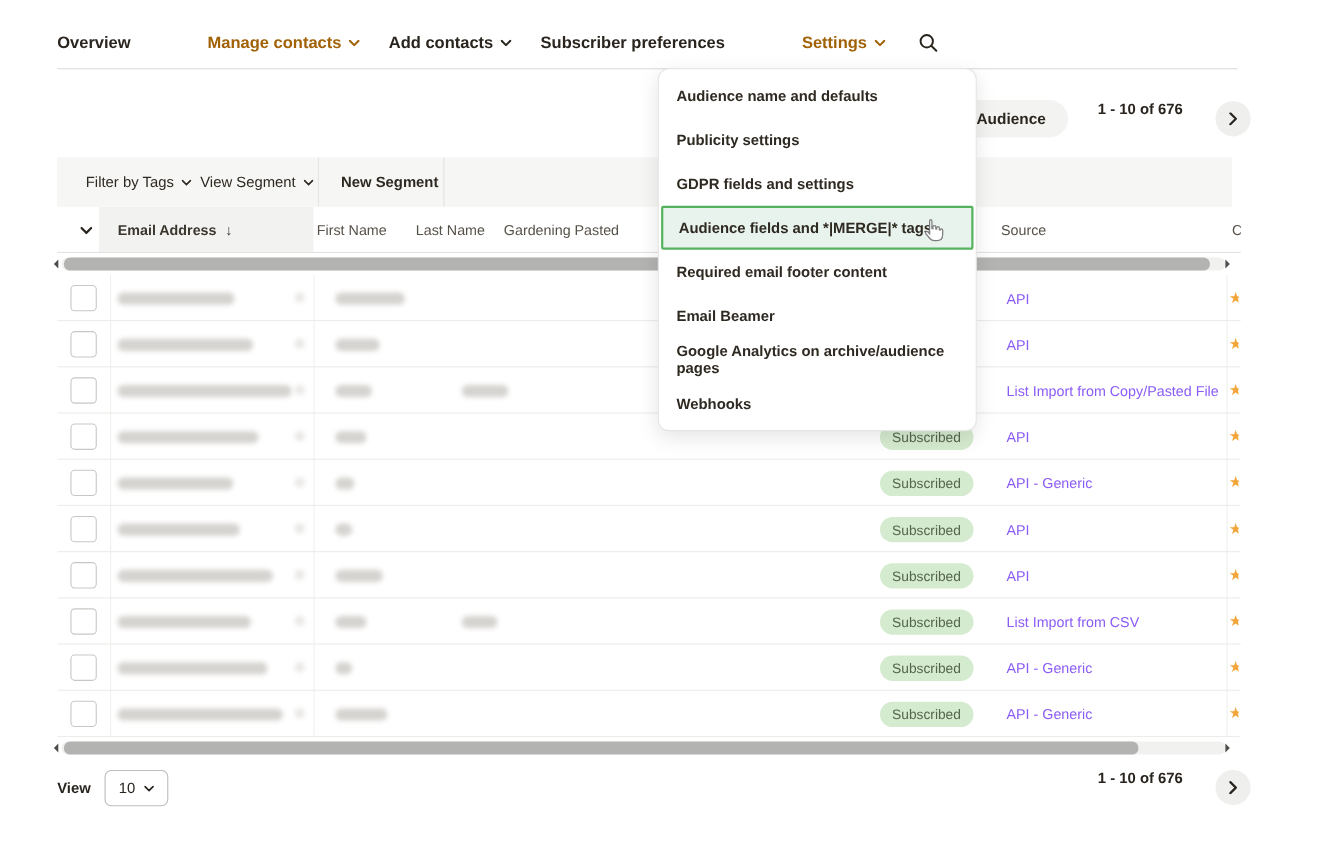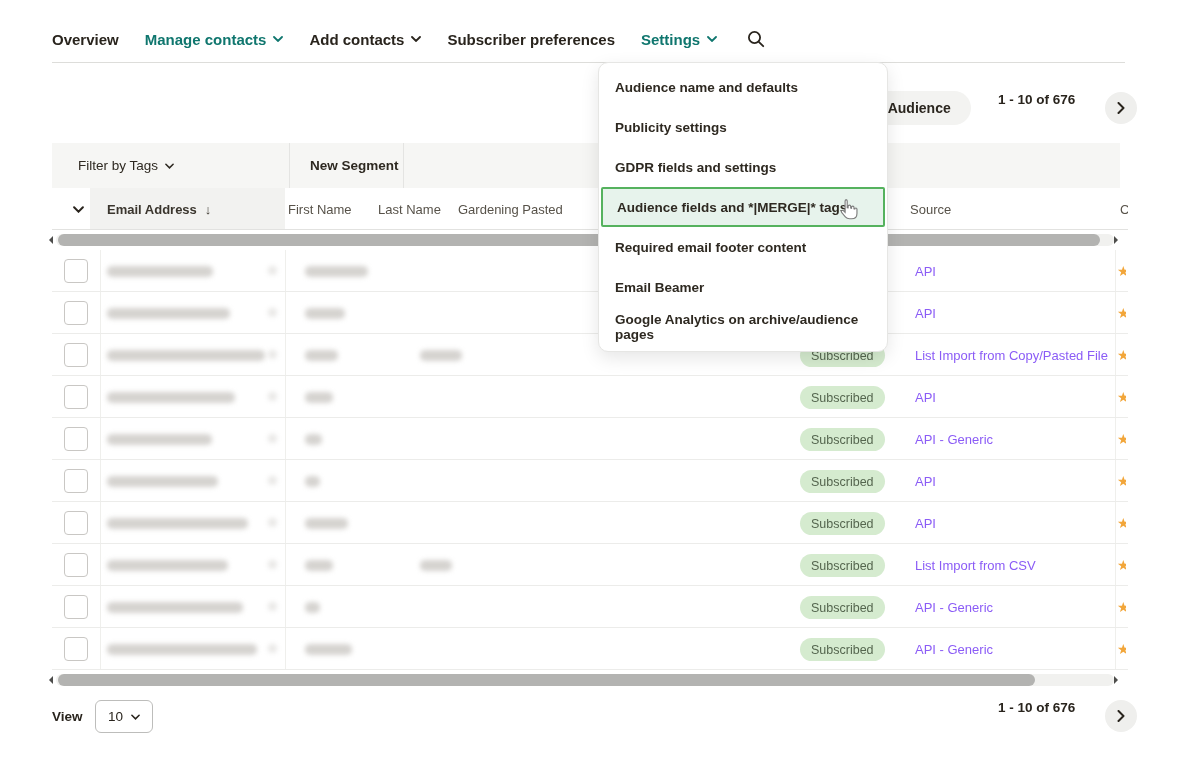--- a/index.html
+++ b/index.html
@@ -1,21 +1,21 @@
 <!DOCTYPE html>
 <html><head>
 <meta charset="utf-8">
 <style>
   * { margin:0; padding:0; box-sizing:border-box; }
   html,body { width:1200px; height:781px; background:#fff; font-family:"Liberation Sans", sans-serif; color:#29241d; overflow:hidden; position:relative; }
 
   
   .nav { position:absolute; left:52px; top:30px; display:flex; align-items:center; gap:26px; font-size:15px; font-weight:600; }
   .nav-item { display:flex; align-items:center; gap:7px; color:#29241d; cursor:pointer; }
-  .nav-item.teal { color:#0f766e; }
+  .nav-item.teal { color:#a16207;margin-left:44px; }
   .chev { display:inline-block; line-height:0; }
   .nav-divider { position:absolute; left:52px; top:62px; width:1073px; height:1px; background:#ddddda; }
 
   .search-btn { display:flex; align-items:center; margin-left:4px; cursor:pointer; }
 
   
   .export-btn { position:absolute; left:820px; top:91px; height:34px; padding:0 20px; border-radius:17px;
     background:#f3f3f1; display:flex; align-items:center; font-size:14px; font-weight:600; color:#2b261f; z-index:1; cursor:pointer; }
   .pager { position:absolute; display:flex; align-items:flex-start; gap:30px; height:32px; font-size:13.5px; font-weight:600; color:#29241d; }
   .pager.top { left:998px; top:92px; }
@@ -127,20 +127,26 @@
   </div>
 </div>
 
 <div class="toolbar">
   <div class="tb-item tb-filter">
     <span>Filter by Tags</span>
     <span class="chev"><svg width="9" height="6" viewBox="0 0 10 6">
           <path d="M1 1l4 4 4-4" stroke="currentColor" stroke-width="1.7" fill="none" stroke-linecap="round"></path>
         </svg></span>
   </div>
+  <div class="tb-item tb-viewseg">
+    <span>View Segment</span>
+    <span class="chev"><svg width="9" height="6" viewBox="0 0 10 6">
+          <path d="M1 1l4 4 4-4" stroke="currentColor" stroke-width="1.7" fill="none" stroke-linecap="round"></path>
+        </svg></span>
+  </div>
   <div class="tb-divider tb-div1"></div>
   <div class="tb-item tb-newseg">
     <span>New Segment</span>
   </div>
   <div class="tb-divider tb-div2"></div>
 </div>
 
 <div class="thead">
   <div class="th-email-bg"></div>
   <div class="th th-select">
@@ -311,19 +317,22 @@
       </div>
       <div class="menu-item">
         <span>Required email footer content</span>
       </div>
       <div class="menu-item">
         <span>Email Beamer</span>
       </div>
       <div class="menu-item">
         <span>Google Analytics on archive/audience pages</span>
       </div>
+      <div class="menu-item">
+        <span>Webhooks</span>
+      </div>
     </div>
 </div>
 <div class="cursor-hand">
   <svg width="26" height="26" viewBox="0 0 32 32">
     <path d="M12 4.5c1 0 1.8.8 1.8 1.8v8.2l1.1.15V12.9c0-.9.7-1.6 1.6-1.6s1.6.7 1.6 1.6v2l1 .2v-1.2c0-.8.7-1.5 1.5-1.5s1.5.7 1.5 1.5v1.9l.9.3c0-.7.6-1.3 1.4-1.3.8 0 1.4.6 1.4 1.4v5.2c0 3.9-2.4 6.6-6.6 6.6h-2.4c-2.3 0-3.9-.7-5.3-2.4l-4.6-5.5c-.5-.6-.5-1.5.1-2 .6-.6 1.5-.6 2.1 0l2.1 2.1V6.3c0-1 .8-1.8 1.8-1.8z" fill="#ffffff" stroke="#7d7d7d" stroke-width="1.4"></path>
   </svg>
 </div>
 
 </body></html>

